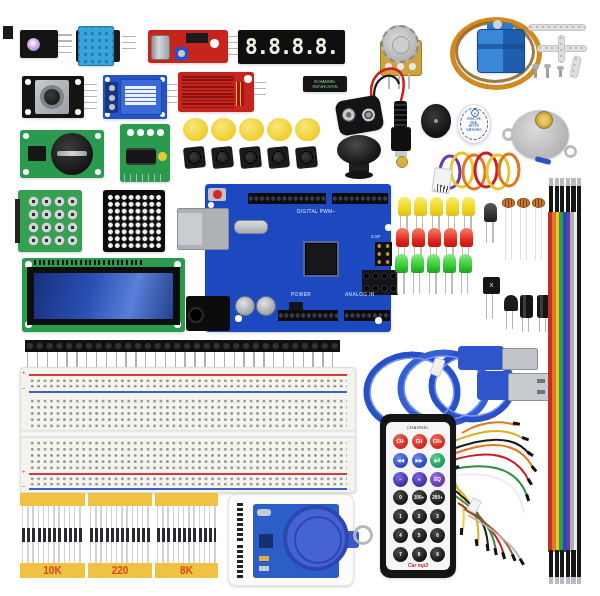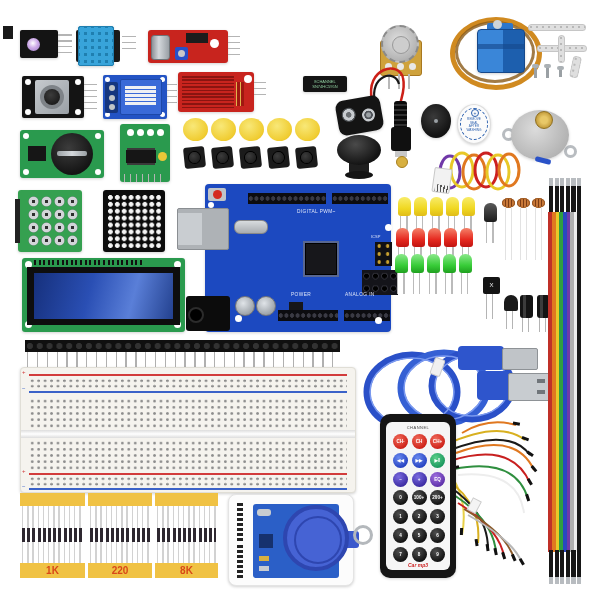--- a/index.html
+++ b/index.html
@@ -69,20 +69,23 @@
   <div class="abs shadow" style="left:148px;top:30px;width:80px;height:33px;background:#c8241e;border-radius:3px;">
     <div class="abs" style="left:3px;top:5px;width:17px;height:23px;border-radius:3px;background:linear-gradient(90deg,#8e9298,#d4d8dc 40%,#9aa0a6);border:1px solid #70757a;"></div>
     <div class="abs" style="left:38px;top:3px;width:22px;height:10px;background:#1c1c1c;"></div>
     <div class="abs" style="left:27px;top:17px;width:13px;height:13px;background:#2850c8;border-radius:2px;">
       <div class="abs" style="left:3px;top:3px;width:7px;height:7px;border-radius:50%;background:#c8c8c8;"></div>
     </div>
     <div class="hole" style="left:62px;top:9px;width:9px;height:9px;"></div>
   </div>
   <div class="abs pins-r" style="left:228px;top:36px;width:12px;height:22px;"></div>
 
+  <div class="abs shadow" style="left:238px;top:30px;width:107px;height:34px;background:#0f0f0f;border-radius:2px;text-align:center;">
+    <span class="seg-text">8.8.8.8.</span>
+  </div>
 
   <div class="abs" style="left:380px;top:25px;width:40px;height:64px;">
     <div class="abs" style="left:0;top:15px;width:40px;height:34px;background:#cfa23c;border:1px solid #a87820;border-radius:3px;">
       <div class="hole" style="left:4px;top:22px;width:7px;height:7px;background:#e8e8e8;"></div>
       <div class="hole" style="left:16px;top:22px;width:7px;height:7px;background:#e8e8e8;"></div>
       <div class="hole" style="left:28px;top:22px;width:7px;height:7px;background:#e8e8e8;"></div>
     </div>
     <div class="abs" style="left:1px;top:0;width:38px;height:38px;border-radius:50%;
       background:radial-gradient(circle at 45% 40%,#e0e0e0,#b4b4b4 70%,#909090);border:2px dashed #8a8a8a;box-sizing:border-box;">
       <div class="abs" style="left:9px;top:9px;width:16px;height:16px;border-radius:50%;background:#cdcdcd;border:1px solid #999;"></div>
@@ -369,21 +372,21 @@
     <span class="abs" style="left:1px;top:115px;font-size:6px;color:#3b62c8;">−</span>
   </div>
 
   <div class="abs" style="left:20px;top:493px;width:65px;height:85px;">
     <div class="abs" style="left:0;top:0;width:100%;height:13px;background:#f0c244;"></div>
     <div class="abs" style="left:2px;top:13px;width:61px;height:57px;
          background:repeating-linear-gradient(90deg,#d2d2d2 0 1.4px,transparent 1.4px 5.2px);"></div>
     <div class="abs" style="left:2px;top:35px;width:61px;height:14px;
          background:repeating-linear-gradient(90deg,#2e2830 0 3px,transparent 3px 5.2px);"></div>
     <div class="abs" style="left:0;top:70px;width:100%;height:15px;background:#f0c244;text-align:center;
-         font-size:10px;font-weight:bold;color:#d84818;line-height:15px;">1K</div>
+         font-size:10px;font-weight:bold;color:#d84818;line-height:15px;">10K</div>
   </div>
   <div class="abs" style="left:88px;top:493px;width:64px;height:85px;">
     <div class="abs" style="left:0;top:0;width:100%;height:13px;background:#f0c244;"></div>
     <div class="abs" style="left:2px;top:13px;width:60px;height:57px;
          background:repeating-linear-gradient(90deg,#d2d2d2 0 1.4px,transparent 1.4px 5.2px);"></div>
     <div class="abs" style="left:2px;top:35px;width:60px;height:14px;
          background:repeating-linear-gradient(90deg,#2e2830 0 3px,transparent 3px 5.2px);"></div>
     <div class="abs" style="left:0;top:70px;width:100%;height:15px;background:#f0c244;text-align:center;
          font-size:10px;font-weight:bold;color:#d84818;line-height:15px;">220</div>
   </div>

